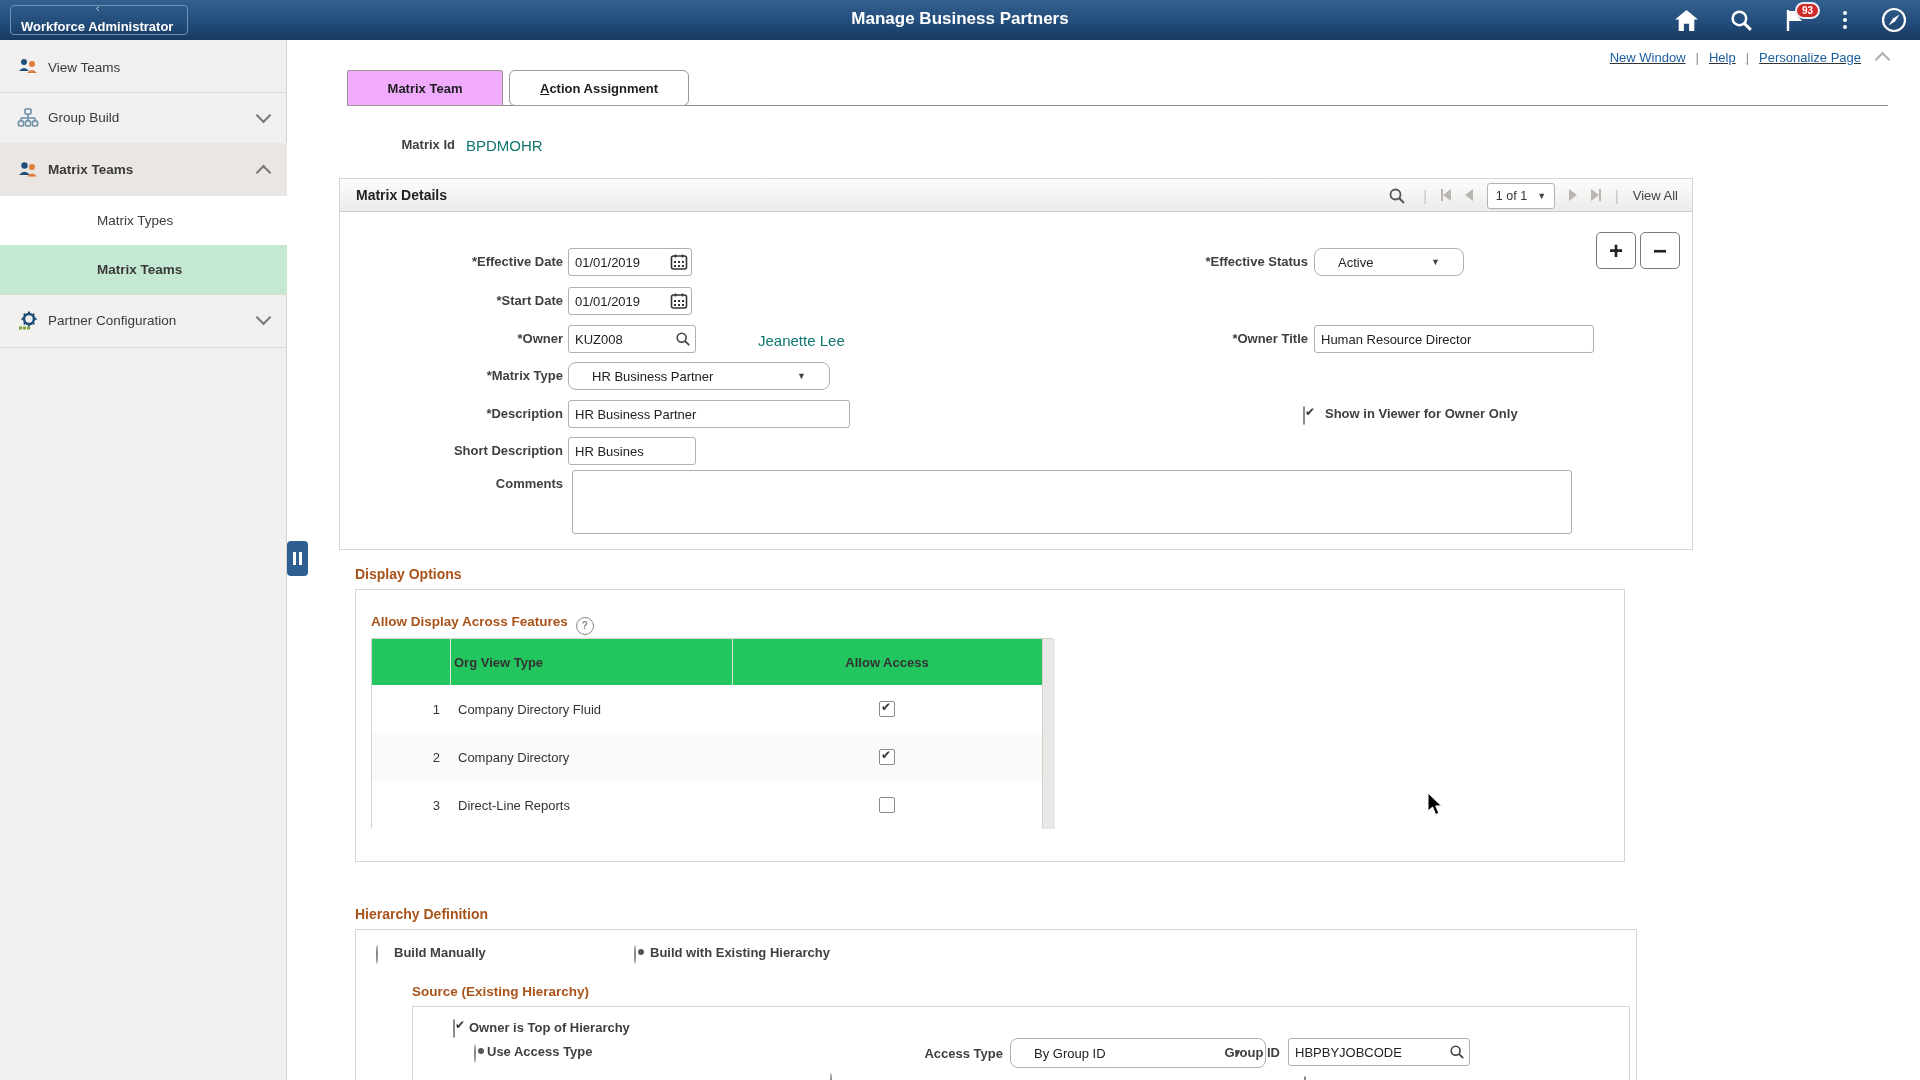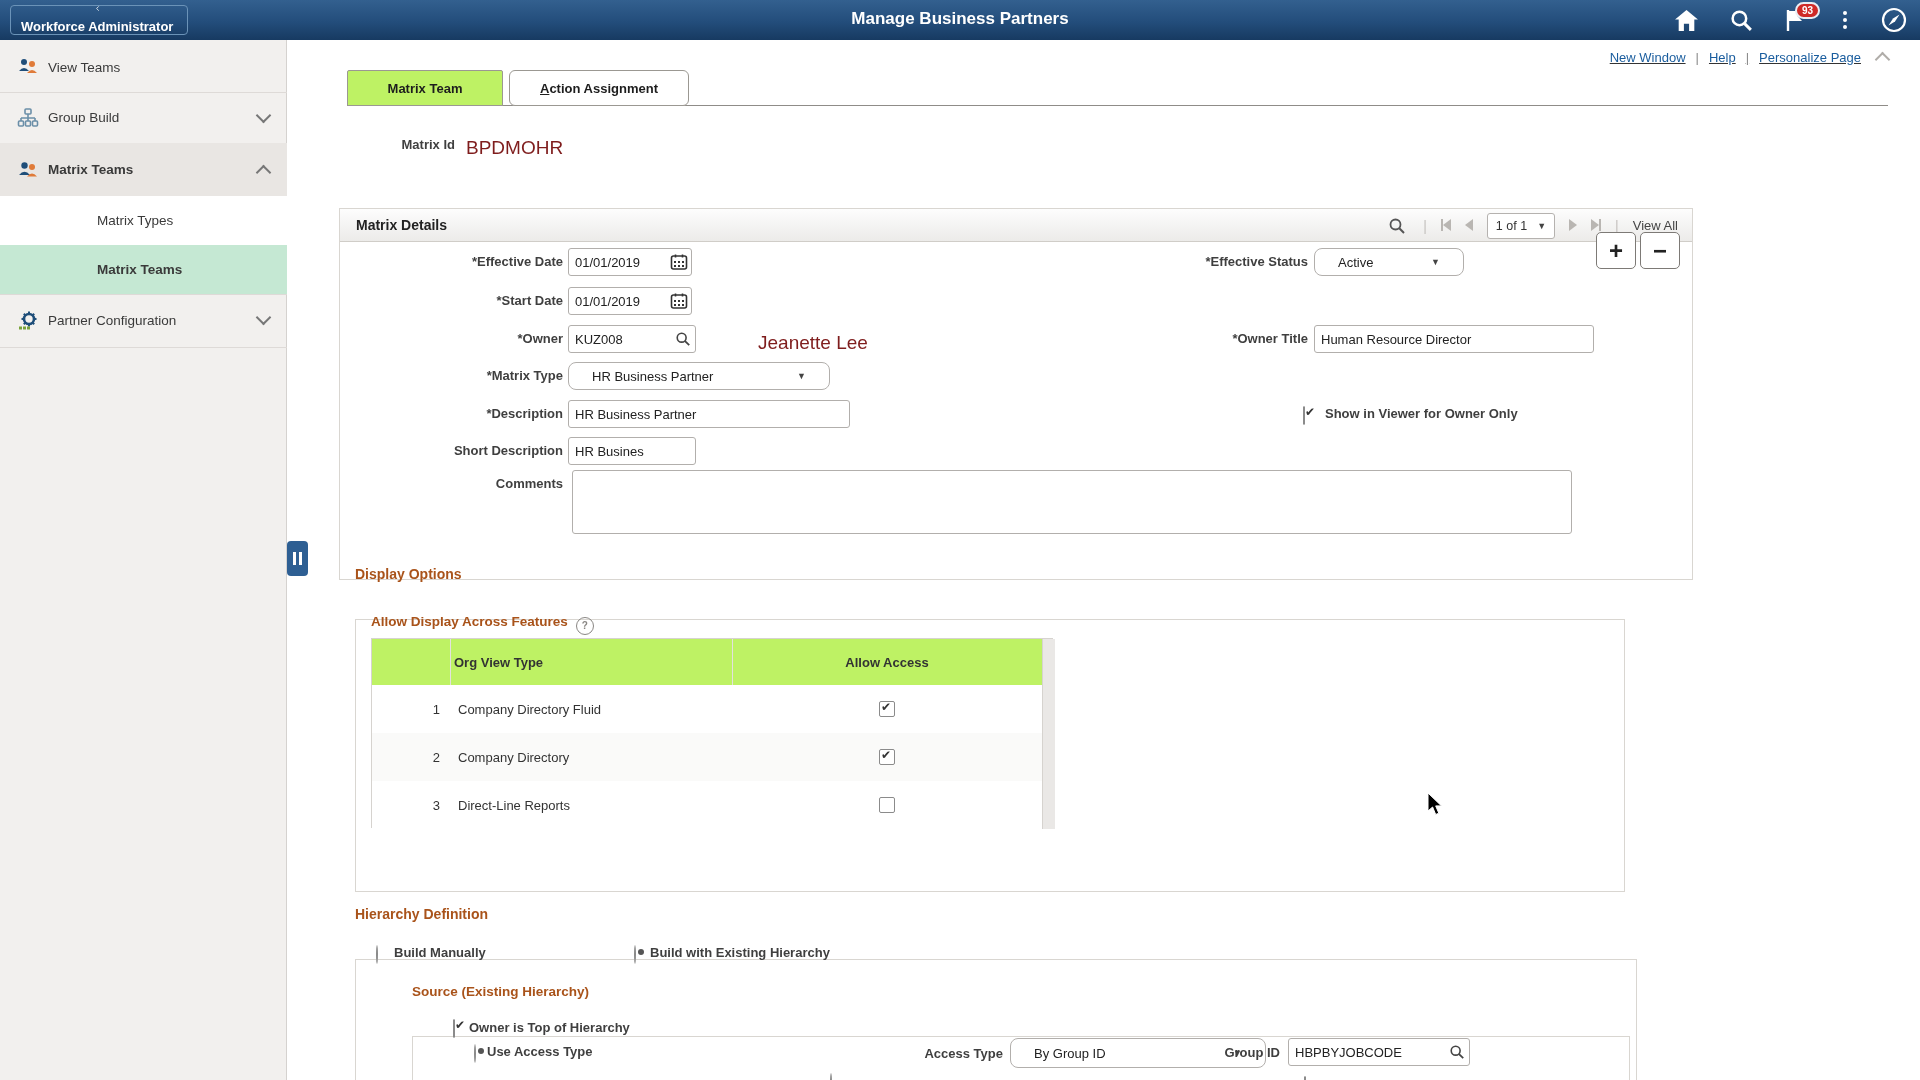--- a/index.html
+++ b/index.html
@@ -33,37 +33,37 @@
   .chev.down{transform:rotate(45deg);top:18px;}
   .chev.up{transform:rotate(-135deg);top:24px;}
   .handle{left:287px;top:541px;width:21px;height:35px;background:#2e5f93;border-radius:4px;display:flex;
           align-items:center;justify-content:center;gap:3px;cursor:pointer;}
   .handle i{width:3px;height:13px;background:#fff;}
   
   .tab{top:70px;height:36px;border:1px solid #9b9892;display:flex;align-items:center;justify-content:center;
        font-size:13px;font-weight:bold;color:#1d1d1d;cursor:pointer;border-radius:2px 2px 0 0;}
   .tabrule{left:347px;top:105px;width:1541px;height:1px;background:#8f8c88;}
   
-  .gbox{border:1px solid #d9d6d1;background:#fff;margin-top:30px;}
+  .gbox{border:1px solid #d9d6d1;background:#fff;}
   .gbhead{left:0;top:0;width:100%;height:33px;background:linear-gradient(180deg,#fdfdfd,#ecebe9);
           border-bottom:1px solid #d0cdc8;display:flex;align-items:center;}
   .gbtitle{margin-left:16px;font-size:14px;font-weight:bold;color:#222;}
   .pagctl{position:absolute;right:14px;top:0;height:33px;display:flex;align-items:center;gap:14px;}
   .psep{color:#c5c2bf;font-size:14px;}
   .tri{width:0;height:0;border-top:6px solid transparent;border-bottom:6px solid transparent;display:inline-block;}
   .tri.l{border-right:8px solid #b9b6b2;}
   .tri.r{border-left:8px solid #b9b6b2;}
   .bar{width:2px;height:12px;background:#b9b6b2;display:inline-block;}
   .pgbox{border:1px solid #b5b2af;border-radius:3px;background:#fff;height:24px;display:flex;align-items:center;
          padding:0 8px;gap:10px;font-size:12.5px;color:#333;cursor:pointer;}
   .caret{font-size:9px;color:#444;}
   .viewall{font-size:13px;color:#444;cursor:pointer;}
   
   .flabel{font-size:13px;font-weight:600;color:#3f3f3f;text-align:right;}
-  .ftext{font-size:19px;color:#7f1d1d;}
+  .ftext{font-size:15px;color:#0f766e;}
   .iwrap{border:1px solid #b2afac;border-radius:3px;background:#fff;height:28px;display:flex;align-items:center;}
   .iwrap input{border:none;outline:none;flex:1;min-width:0;height:24px;padding:0 6px;font-size:13px;color:#222;
                font-family:"Liberation Sans","DejaVu Sans",sans-serif;background:transparent;}
   .icobtn{width:24px;height:24px;display:flex;align-items:center;justify-content:center;cursor:pointer;flex:none;}
   .selbox{border:1px solid #b2afac;border-radius:8px;background:#fff;display:flex;align-items:center;
           justify-content:space-between;padding:0 23px;font-size:13px;color:#222;cursor:pointer;}
   .pmbtn{width:40px;height:37px;border:1px solid #7d7a76;border-radius:5px;background:#fff;display:flex;
          align-items:center;justify-content:center;font-size:24px;font-weight:bold;color:#222;cursor:pointer;}
   .cb{width:14px;height:14px;border:1px solid #8b8b8b;border-radius:2px;background:#fff;position:relative;cursor:pointer;}
   .cb[data-checked="true"]::after{content:"✔";position:absolute;left:1px;top:-2px;font-size:12px;color:#333;}
@@ -195,21 +195,21 @@
     <span class="chev down"></span>
   </div>
 </div>
 <div class="abs handle">
     <i></i>
     <i></i>
   </div>
 
 
 <div class="abs tabrule"></div>
-<div class="abs tab" style="left:347px;width:156px;background:#bef264;">
+<div class="abs tab" style="left:347px;width:156px;background:#f0abfc;">
   <span>Matrix Team</span>
 </div>
 <div class="abs tab" style="left:509px;width:180px;background:#fff;border-radius:6px;">
   <span><span style="text-decoration:underline;">A</span><span>ction Assignment</span></span>
 </div>
 
 
 <div class="abs flabel" style="left:340px;top:137px;width:115px;font-weight:600;">Matrix Id</div>
 <div class="abs ftext" style="left:466px;top:137px;">BPDMOHR</div>
 
@@ -329,21 +329,21 @@
 
 <div class="abs ohead" style="left:355px;top:566px;">Display Options</div>
 <div class="abs gbox" style="left:355px;top:589px;width:1270px;height:273px;"></div>
 <div class="abs" style="left:371px;top:612px;">
   <span class="ohead2">Allow Display Across Features</span><span class="helpico">?</span>
 </div>
 
 
 <div class="abs" style="left:371px;top:638px;width:682px;height:190px;border:1px solid #d6d3cf;">
 
-  <div style="position:absolute;left:0;top:0;width:670px;height:46px;background:#bef264;border-bottom:1px solid #a21caf;">
+  <div style="position:absolute;left:0;top:0;width:670px;height:46px;background:#22c55e;border-bottom:1px solid #a21caf;">
     <span class="cell" style="left:82px;width:278px;font-weight:bold;">Org View Type</span>
     <span class="cell" style="left:360px;width:310px;font-weight:bold;justify-content:center;">Allow Access</span>
   </div>
 
   <div style="position:absolute;left:670px;top:0;width:12px;height:190px;background:#eae8e6;border-left:1px solid #d6d3cf;"></div>
   <span class="colline" style="left:78px;height:190px;"></span>
   <span class="colline" style="left:360px;height:190px;"></span>
 
   <div class="tblrow" style="top:46px;background:#fff;">
     <span class="cell" style="left:0;width:68px;justify-content:flex-end;">1</span>

